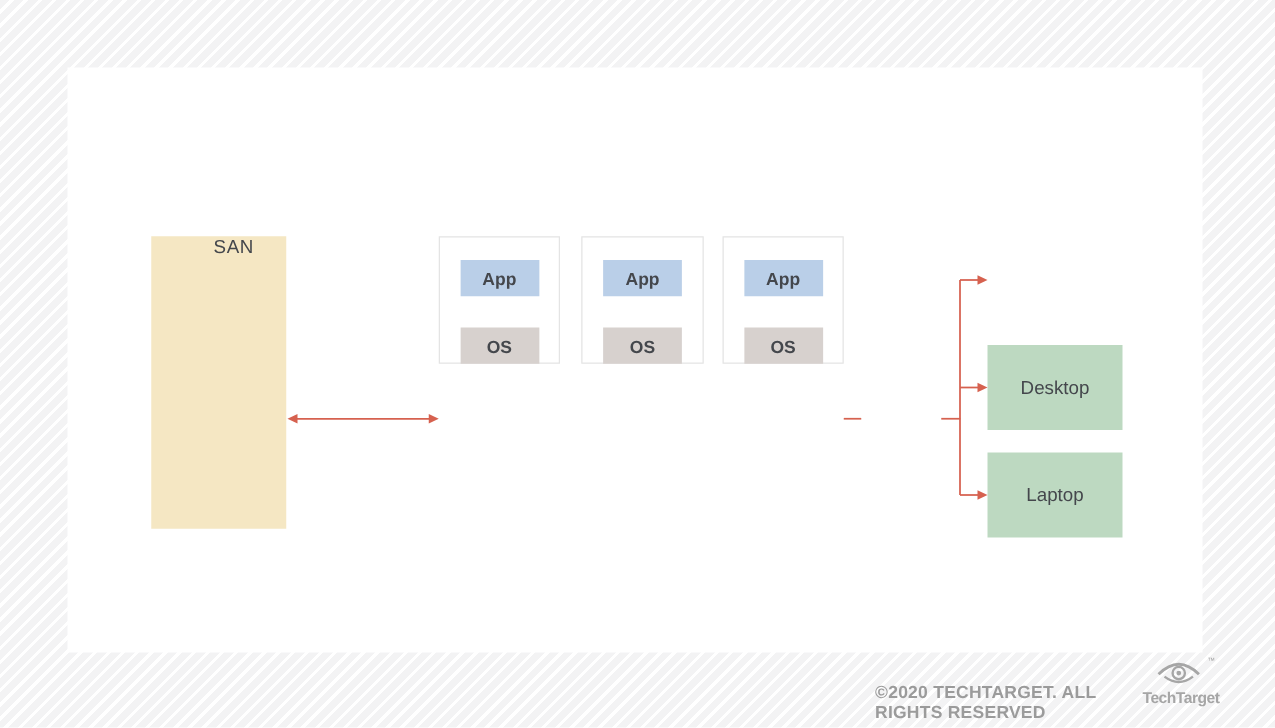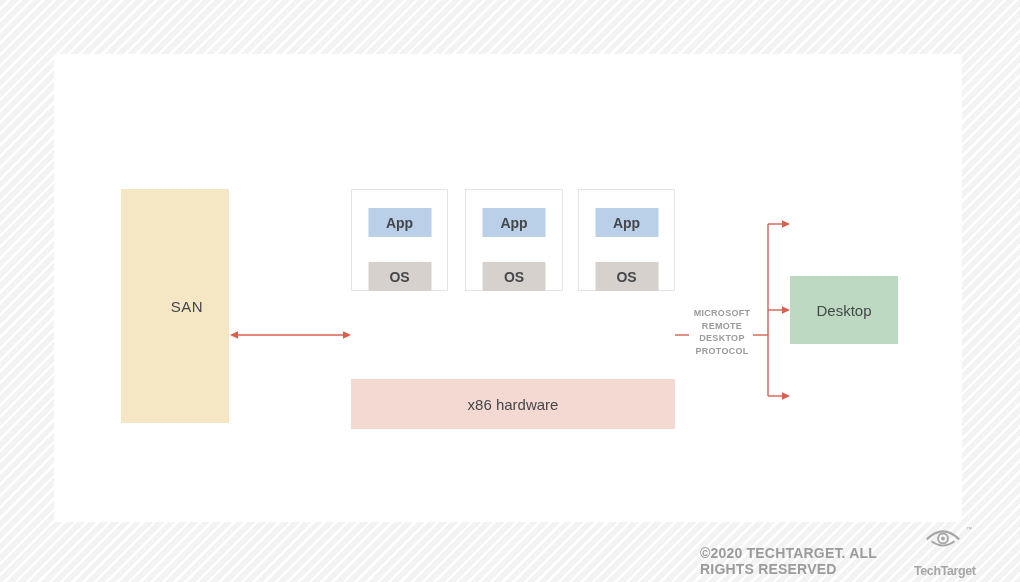--- a/index.html
+++ b/index.html
@@ -36,21 +36,21 @@
   }
   .box-label {
     font-size: 15px;
     color: var(--label_text, #44474c);
   }
   .san-box {
     position: absolute;
     left: 121px; top: 189px;
     width: 108px; height: 234px;
     background: var(--san_bg, #f5e7c3);
-    display: flex; align-items: center; justify-content: center;
+    display: flex; align-items: flex-start; justify-content: center;
     letter-spacing: 0.5px;
     padding-left: 24px;
   }
   .vm-box {
     position: absolute;
     top: 189px;
     width: 97px; height: 102px;
     background: #ffffff;
     border: 1px solid #e4e4e4;
   }
@@ -139,21 +139,21 @@
   .brand-tm {
     position: absolute;
     right: 0px; top: -2px;
     font-size: 6px;
     color: #a6a6a6;
   }
   .brand-name {
     font-size: 12.5px;
     font-weight: 700;
     letter-spacing: -0.4px;
-    margin-top: 16px;
+    margin-top: 3px;
   }
 </style>
 </head>
 <body>
 
 <div id="screen">
 
   <div class="card"></div>
 
 
@@ -179,33 +179,27 @@
   </div>
   <div class="vm-box vm-3">
     <div class="app-chip">
       <span>App</span>
     </div>
     <div class="os-chip">
       <span>OS</span>
     </div>
   </div>
 
-  <div class="hardware-bar box-label">
-    <span>x86 hardware</span>
-  </div>
-
-  <div class="protocol">
-    <div>MICROSOFT</div>
-    <div>REMOTE</div>
-    <div>DESKTOP</div>
-    <div>PROTOCOL</div>
-  </div>
+
 
   <div class="client-box client-2 box-label">
     <span>Desktop</span>
+  </div>
+  <div class="client-box client-3 box-label">
+    <span>Laptop</span>
   </div>
 
   <svg class="connector" viewBox="0 0 1020 582" xmlns="http://www.w3.org/2000/svg">
 
     <line x1="237" y1="335" x2="344" y2="335"></line>
     <polygon points="230,335 238,331.2 238,338.8"></polygon>
     <polygon points="351,335 343,331.2 343,338.8"></polygon>
 
     <line x1="675" y1="335" x2="689" y2="335"></line>
     <line x1="753" y1="335" x2="768.3" y2="335"></line>

